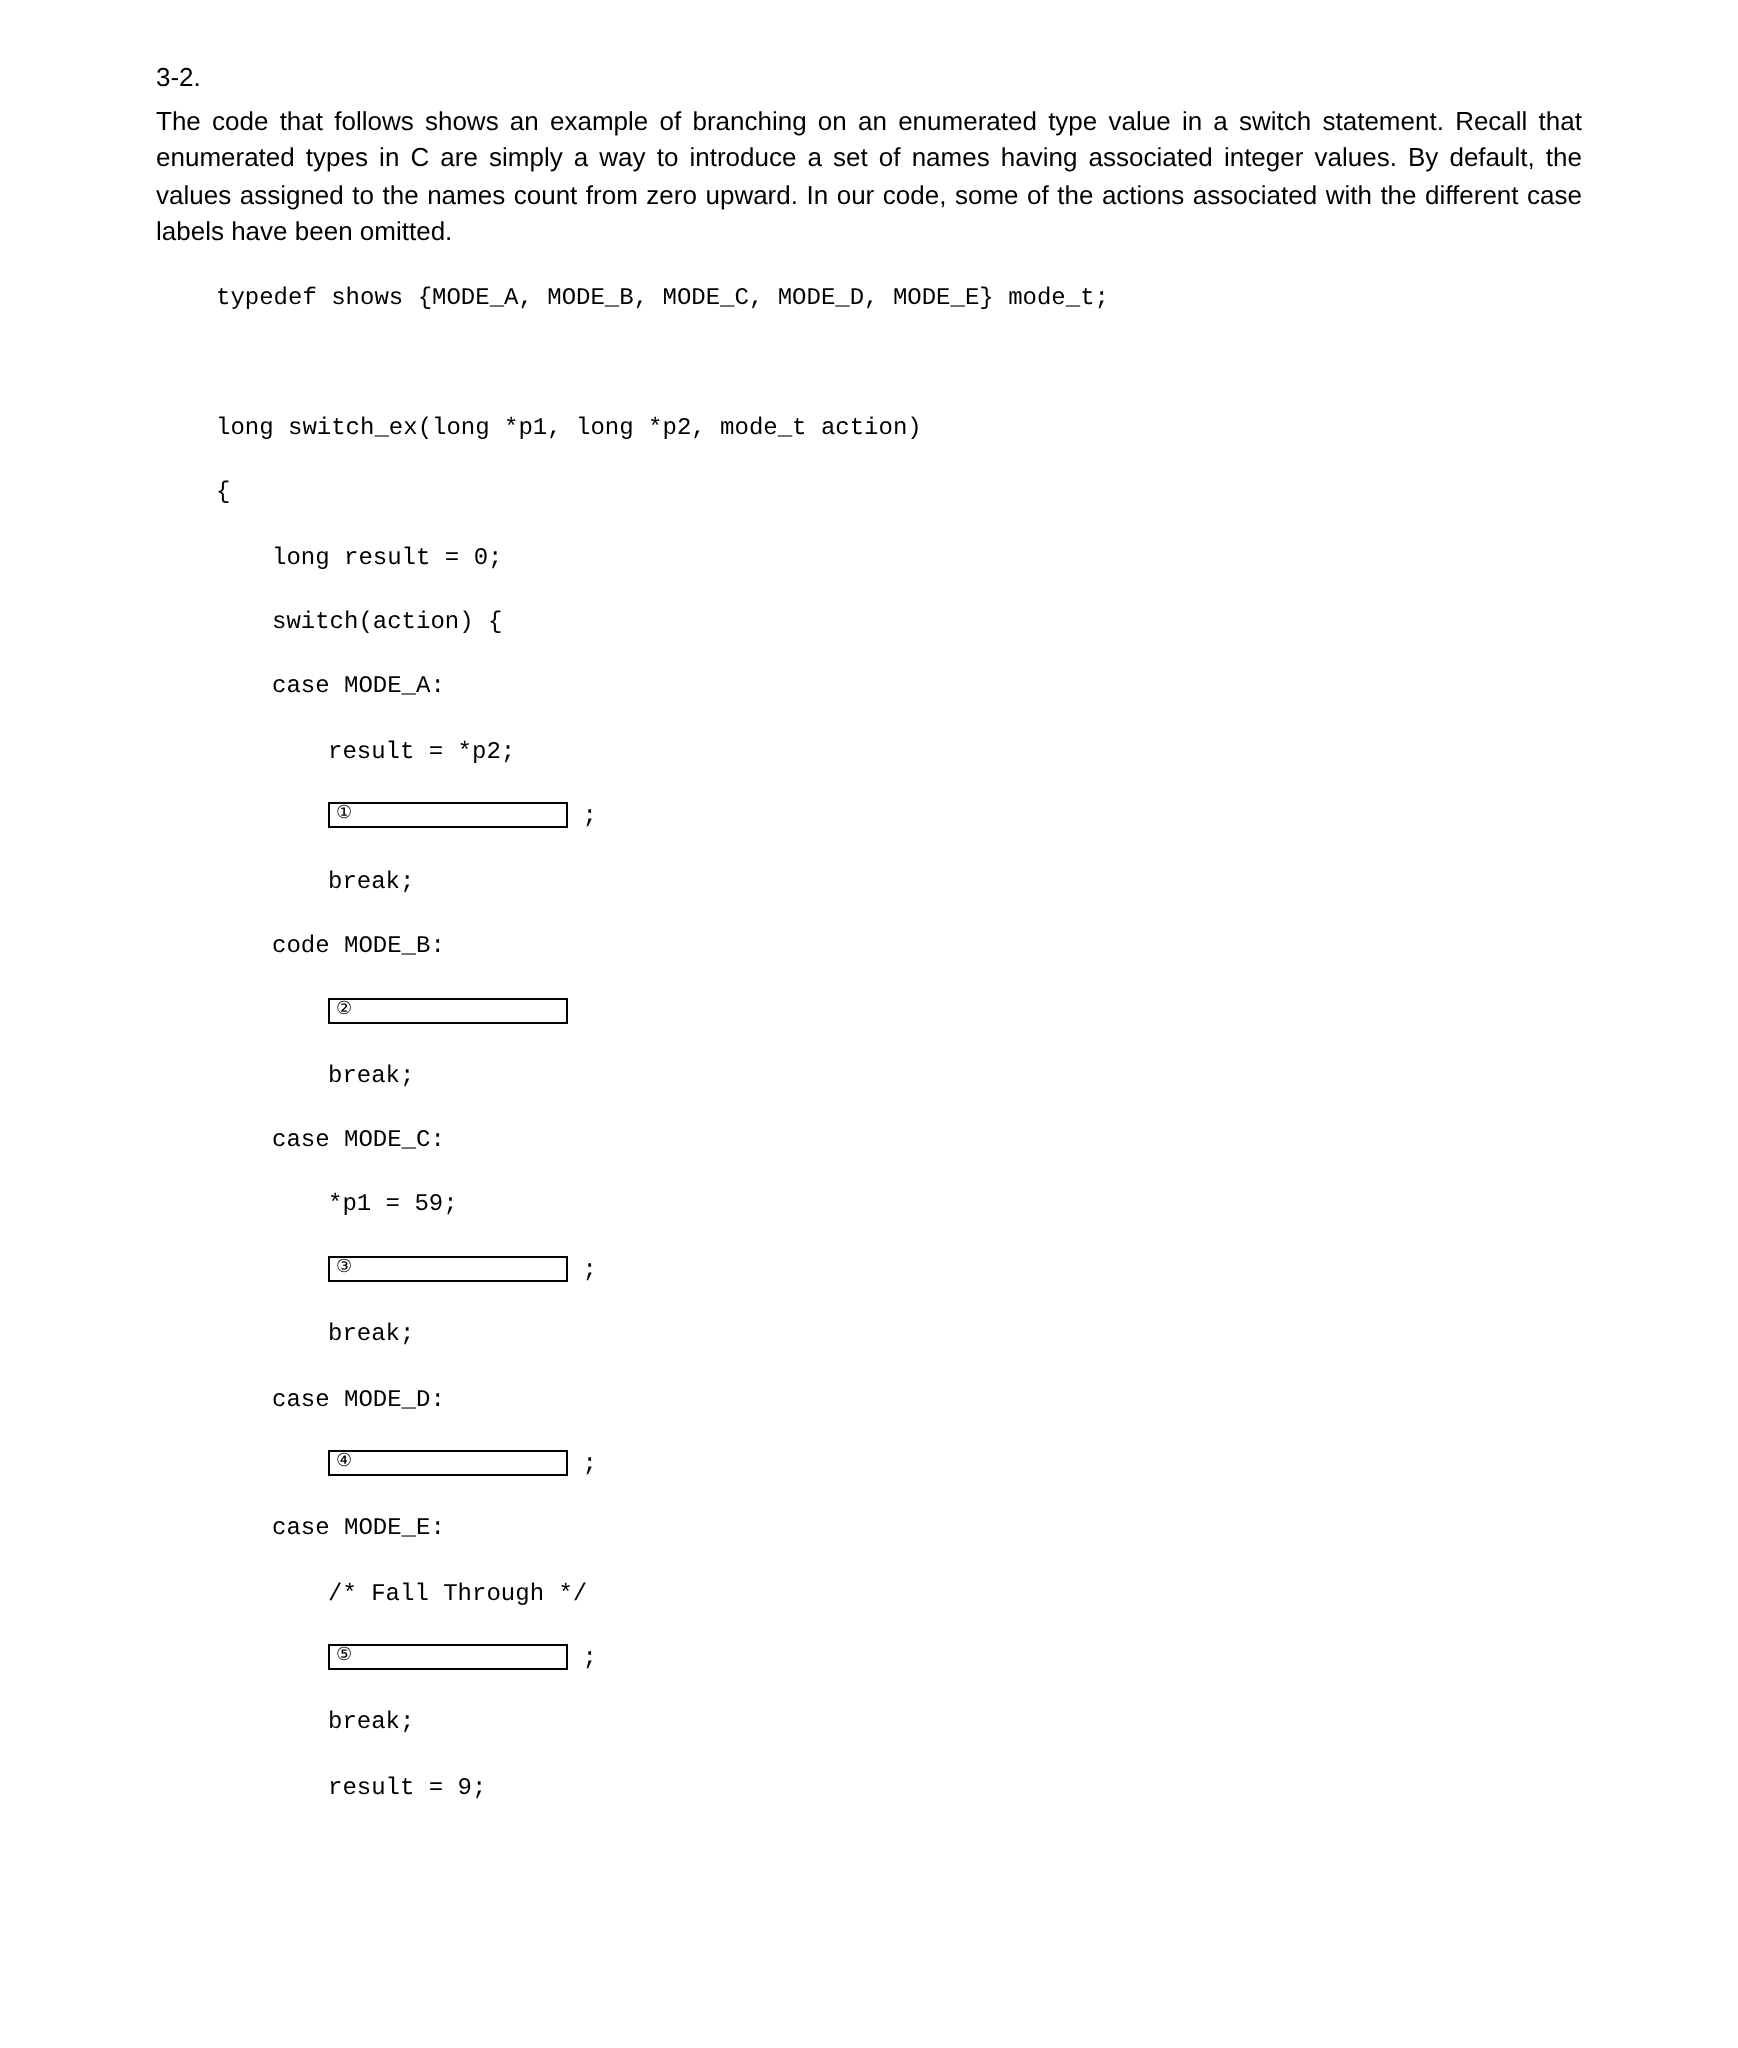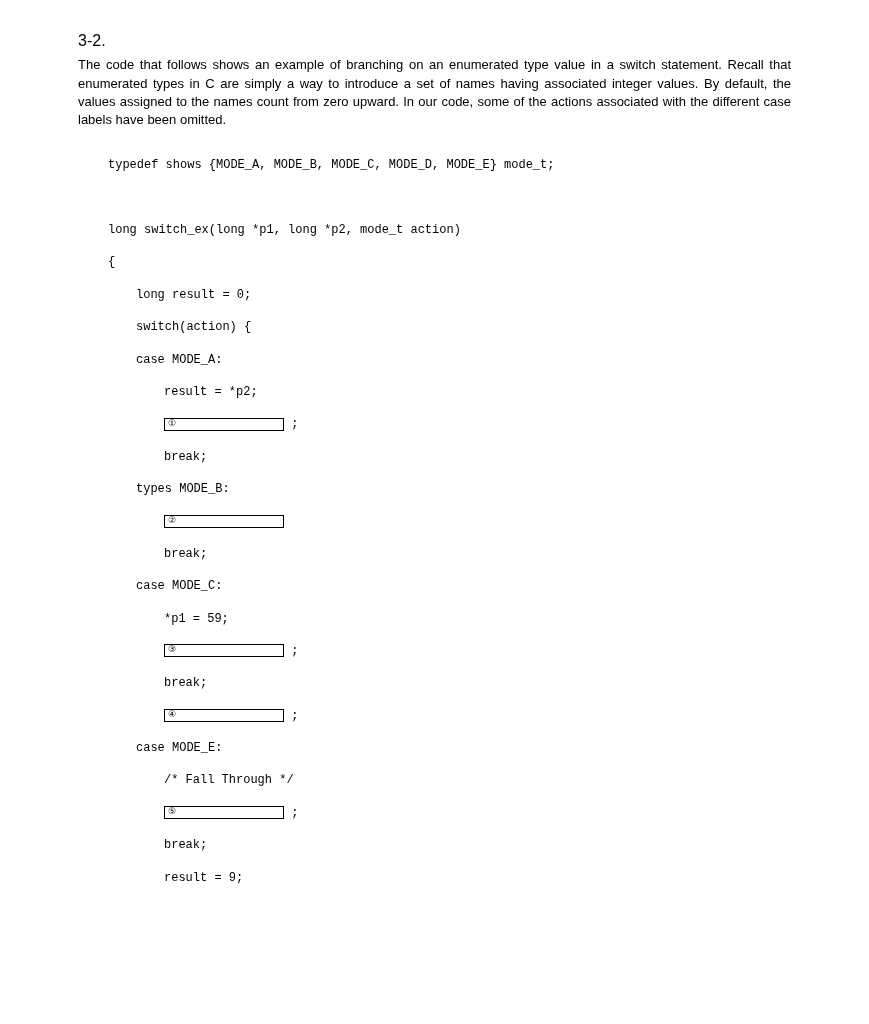--- a/index.html
+++ b/index.html
@@ -7,26 +7,26 @@
       font-size: 13px;
       margin: 0;
       padding: 30px 78px;
       color: #000;
       line-height: 1.4;
       width: 869px;
       box-sizing: border-box;
       background: #fff;
     }
     .section-num {
-      font-size: 16px;
+      font-size: 13px;
       margin-bottom: 4px;
     }
     .prose {
       text-align: justify;
-      margin-bottom: 12px;
+      margin-bottom: 0;
     }
     .code-block {
       font-family: "Courier New", Courier, monospace;
       font-size: 12px;
       white-space: pre;
       margin-left: 30px;
       line-height: 1.35;
     }
     .code-line {
       display: block;
@@ -56,27 +56,28 @@
 <span class="code-line">typedef shows {MODE_A, MODE_B, MODE_C, MODE_D, MODE_E} mode_t;</span>
 <span class="code-line">&nbsp;</span>
 <span class="code-line">long switch_ex(long *p1, long *p2, mode_t action)</span>
 <span class="code-line">{</span>
 <span class="code-line indent1">long result = 0;</span>
 <span class="code-line indent1">switch(action) {</span>
 <span class="code-line indent1">case MODE_A:</span>
 <span class="code-line indent2">result = *p2;</span>
 <span class="code-line indent2"><span class="blank-box">①</span>&nbsp;<span>;</span></span>
 <span class="code-line indent2">break;</span>
-<span class="code-line indent1">types MODE_B:</span>
+<span class="code-line indent1">code MODE_B:</span>
 <span class="code-line indent2"><span class="blank-box">②</span></span>
 <span class="code-line indent2">break;</span>
 <span class="code-line indent1">case MODE_C:</span>
 <span class="code-line indent2">*p1 = 59;</span>
 <span class="code-line indent2"><span class="blank-box">③</span>&nbsp;<span>;</span></span>
 <span class="code-line indent2">break;</span>
+<span class="code-line indent1">case MODE_D:</span>
 <span class="code-line indent2"><span class="blank-box">④</span>&nbsp;<span>;</span></span>
 <span class="code-line indent1">case MODE_E:</span>
 <span class="code-line indent2">/* Fall Through */</span>
 <span class="code-line indent2"><span class="blank-box">⑤</span>&nbsp;<span>;</span></span>
 <span class="code-line indent2">break;</span>
 <span class="code-line indent2">result = 9;</span>
 
 
 
 </div>

